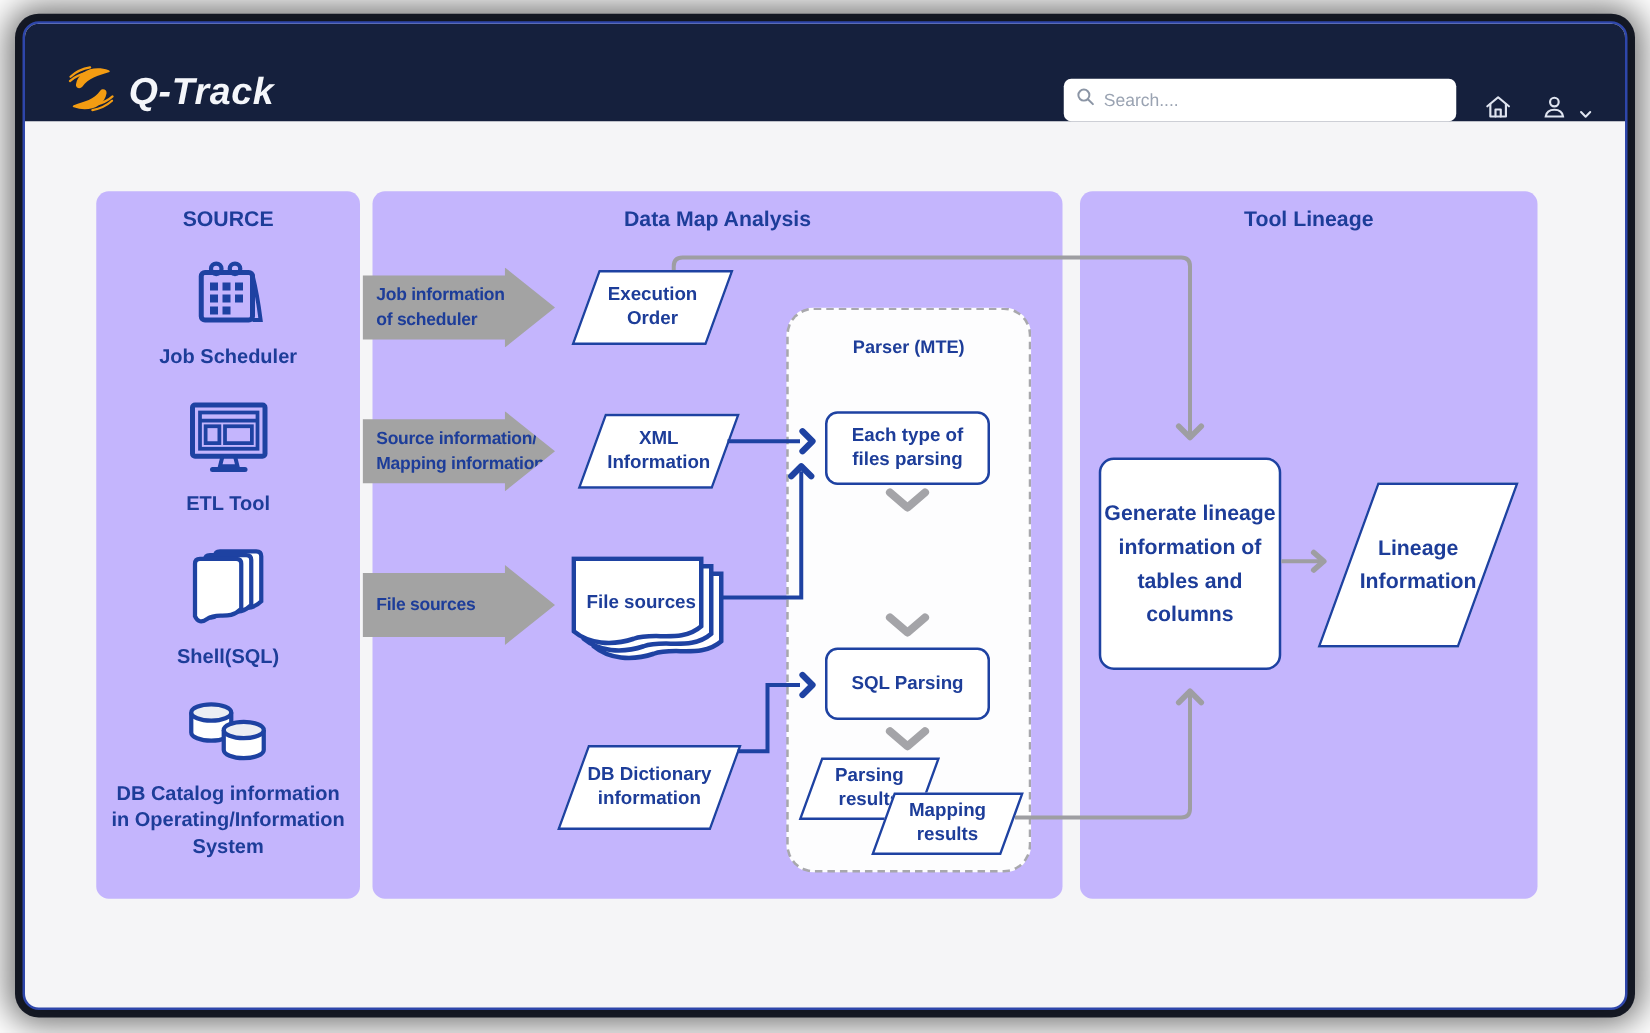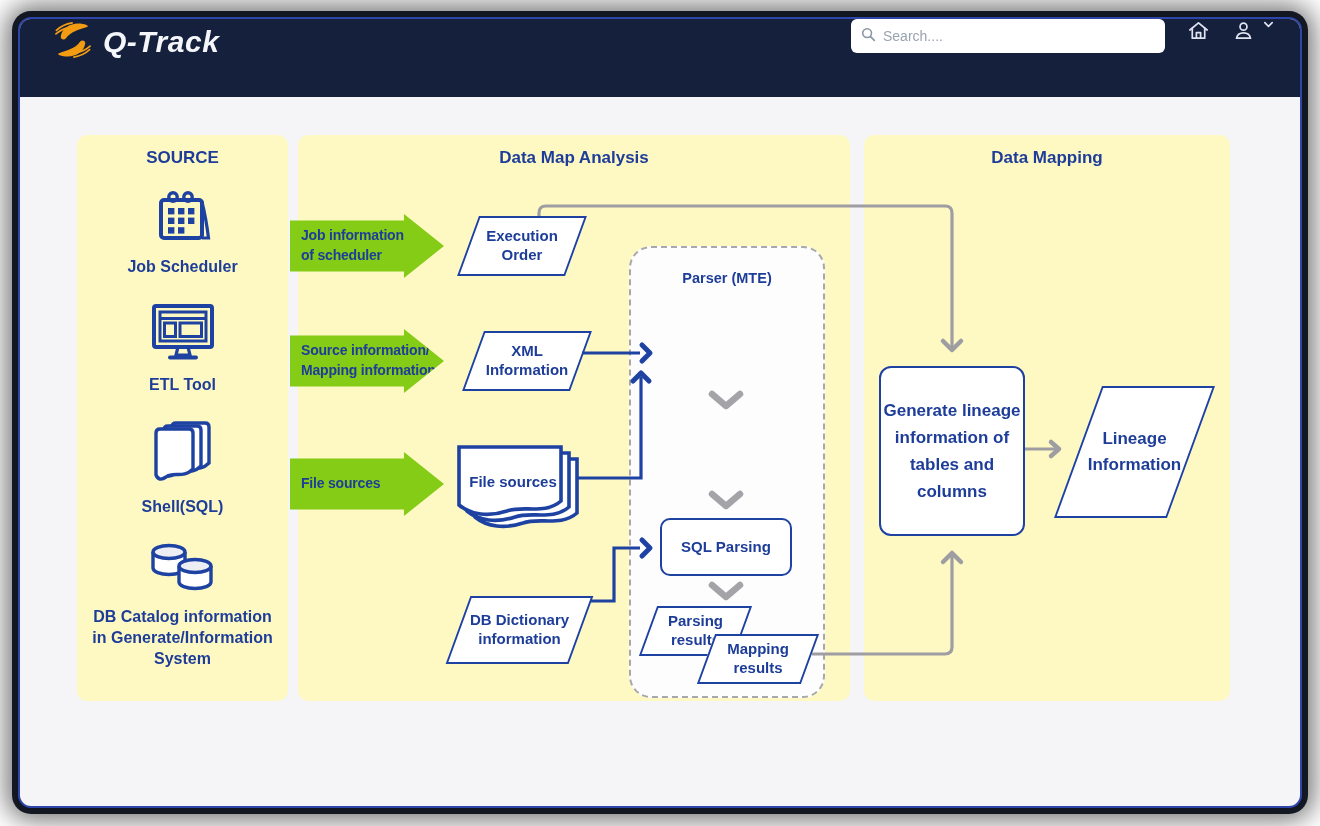--- a/index.html
+++ b/index.html
@@ -5,33 +5,33 @@
   * { margin:0; padding:0; box-sizing:border-box; }
   html,body { width:1320px; height:826px; background:#ffffff; overflow:hidden;
               font-family:"Liberation Sans","DejaVu Sans",sans-serif; }
 
   .window { position:absolute; left:18px; top:17px; width:1284px; height:791px;
             border:2px solid #2e46aa; border-radius:13px; overflow:hidden; background:#f5f5f7;
             box-shadow:0 0 0 6px rgba(8,12,24,.92), 0 0 26px 12px rgba(0,0,0,.55); }
 
   
   .navbar { position:absolute; left:0; top:0; right:0; height:78px; background:#15203d;
-            display:flex; align-items:flex-start; padding:0 26px 0 32px; }
+            display:flex; align-items:flex-end; padding:0 26px 0 32px; }
   .brand { display:flex; align-items:center; gap:9px; cursor:pointer; }
   .brand-title { color:#f4f6fa; font-size:30px; font-weight:800; font-style:italic; letter-spacing:.5px; }
   .nav-spacer { flex:1; }
   .searchbox { width:314px; height:34px; background:#ffffff; border-radius:6px;
                display:flex; align-items:center; padding:0 10px; gap:7px; }
   .searchbox input { border:none; outline:none; flex:1; font-size:14px; color:#445;
                      font-family:inherit; background:transparent; }
   .searchbox input::placeholder { color:#9aa3b2; }
   .nav-ico { margin-left:22px; display:flex; align-items:center; cursor:pointer; }
 
   
-  .panel { position:absolute; top:116px; height:566px; background:#fef9c3; border-radius:10px; }
+  .panel { position:absolute; top:134px; height:566px; background:#c4b5fd; border-radius:10px; }
   .panel-title { padding-top:13px; text-align:center; font-size:17px; font-weight:700; color:#1d3d99; }
   #panel-source  { left:57px;  width:211px; }
   #panel-datamap { left:278px; width:552px; }
   #panel-lineage { left:844px; width:366px; }
 
   
   .src-item { position:absolute; left:0; width:211px; display:flex; flex-direction:column;
               align-items:center; }
   .src-label { margin-top:7px; font-size:16px; font-weight:600; color:#1d3d99;
                text-align:center; line-height:21px; }
@@ -44,21 +44,21 @@
   .pgram .skin { position:absolute; top:0; bottom:0; left:11px; right:11px;
                  background:#fff; border:2.5px solid #1e42a2; transform:skewX(-20deg); }
   .pgram.wide .skin { left:24px; right:24px; }
   .pgram.sm .skin { left:9px; right:9px; }
   .pgram .lbl, .node .lbl { position:absolute; inset:0; display:flex; align-items:center;
         justify-content:center; text-align:center; font-size:15px; font-weight:700;
         color:#1d3d99; line-height:1.25; }
   .node { background:#fff; border:2.5px solid #1e42a2; border-radius:10px; z-index:4; }
 
   .blockarrow { left:270px; width:154px; height:64px; z-index:4;
-        background:#84cc16; filter:drop-shadow(0 1px 2px rgba(0,0,0,.13));
+        background:#a3a3a3; filter:drop-shadow(0 1px 2px rgba(0,0,0,.13));
         clip-path:polygon(0% 10%,74% 10%,74% 0%,100% 50%,74% 100%,74% 90%,0% 90%);
         display:flex; align-items:center; }
   .blockarrow .albl { padding-left:11px; font-size:14px; font-weight:600; color:#1d3d99;
         line-height:1.4; letter-spacing:-.2px; }
 
   #parser { left:609px; top:227px; width:196px; height:452px; z-index:2;
             background:#fdfdfe; border:2px dashed #a8a8ac; border-radius:22px; }
   #parser .ptitle { position:absolute; top:22px; left:0; right:0; text-align:center;
             font-size:14.5px; font-weight:700; color:#1d3d99; }
 
@@ -181,31 +181,31 @@
     <div class="src-item" style="top:406px;">
       <span>
         <svg width="72" height="54" viewBox="0 0 72 54" fill="none" stroke="#1e42a2" stroke-width="3.4">
           <path d="M6,11 V27 A16,6.5 0 0 0 38,27 V11" fill="#fff"></path>
           <ellipse cx="22" cy="11" rx="16" ry="6.5" fill="#eceef3"></ellipse>
           <path d="M32,25 V41 A16,6.5 0 0 0 64,41 V25" fill="#fff"></path>
           <ellipse cx="48" cy="25" rx="16" ry="6.5" fill="#eceef3"></ellipse>
         </svg>
       </span>
       <div class="src-label ml">DB Catalog information
-in Generate/Information
+in Operating/Information
 System</div>
     </div>
   </div>
 
   <div class="panel" id="panel-datamap">
     <div class="panel-title">Data Map Analysis</div>
   </div>
 
   <div class="panel" id="panel-lineage">
-    <div class="panel-title">Data Mapping</div>
+    <div class="panel-title">Tool Lineage</div>
   </div>
 
   <div class="abs" id="parser">
     <div class="ptitle">Parser (MTE)</div>
   </div>
 
   <svg id="connectors" width="1284" height="791" viewBox="0 0 1284 791">
     <path class="g" d="M519,197 L519,194 Q519,187 526,187 L925,187 Q932,187 932,194 L932,329"></path>
     <polyline class="gh" points="923,322 932,331 941,322"></polyline>
     <path class="g" d="M792,635 L925,635 Q932,635 932,628 L932,536"></path>
@@ -257,20 +257,24 @@
     </svg>
     <div class="lbl ml">File sources</div>
   </div>
 
   <div class="abs pgram" style="left:427px;top:577px;width:145px;height:68px;">
     <div class="skin"></div>
       <div class="lbl ml">DB Dictionary
 information</div>
   </div>
 
+  <div class="abs node" style="left:640px;top:310px;width:132px;height:59px;">
+    <div class="lbl ml">Each type of
+files parsing</div>
+  </div>
   <div class="abs node" style="left:640px;top:499px;width:132px;height:58px;">
     <div class="lbl ml">SQL Parsing</div>
   </div>
   <div class="abs pgram sm" style="left:619px;top:587px;width:113px;height:50px;">
     <div class="skin"></div>
       <div class="lbl ml">Parsing
 results</div>
   </div>
   <div class="abs node" id="generate-box">
     <div class="lbl ml">Generate lineage

